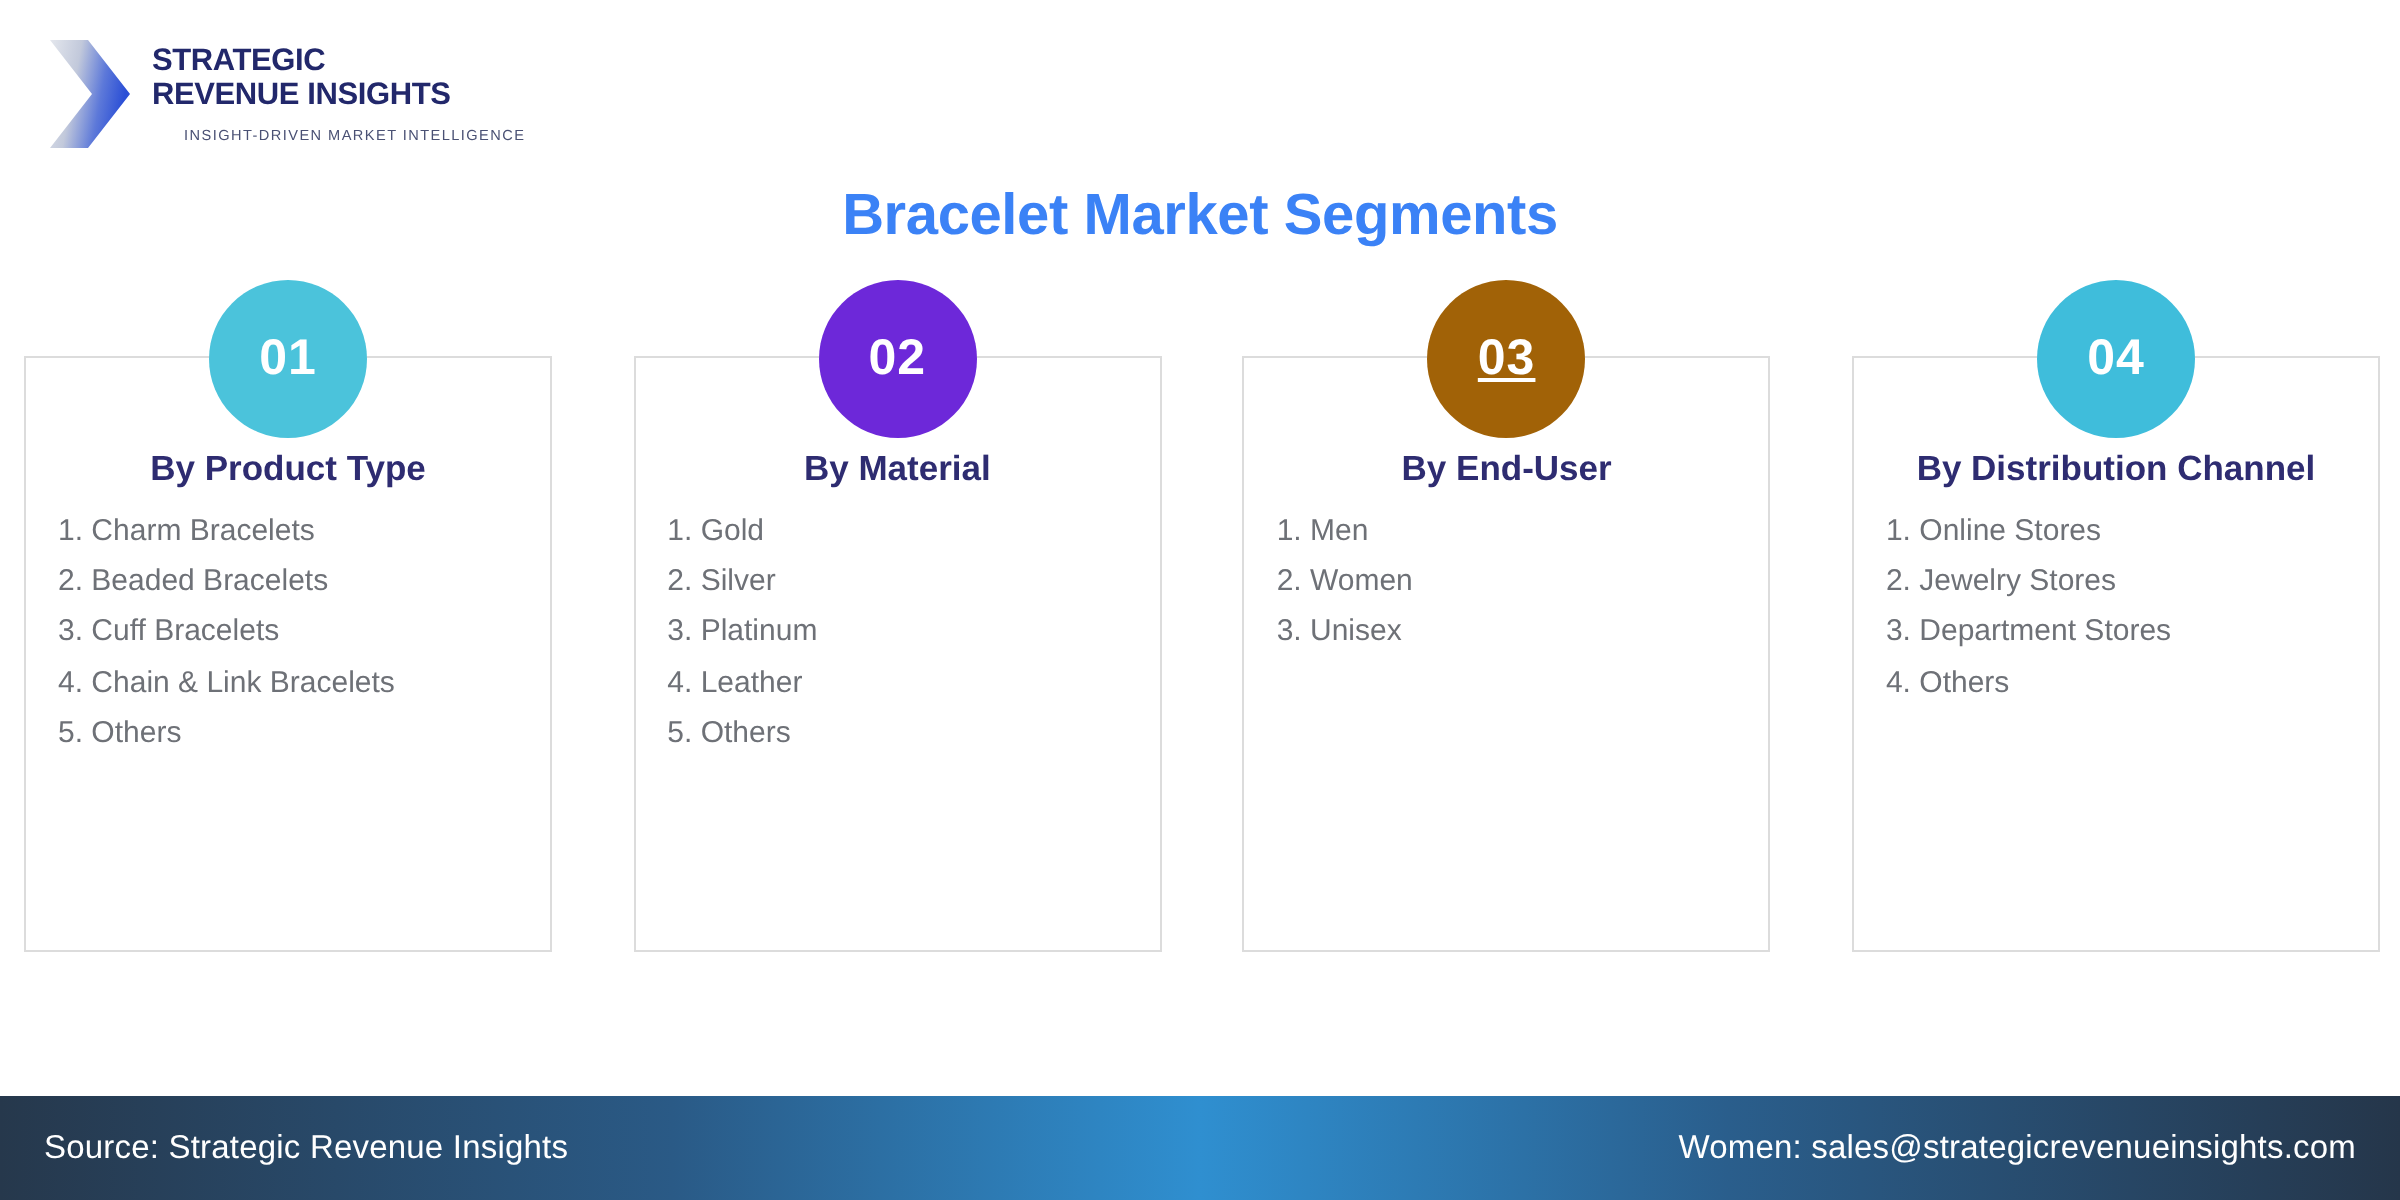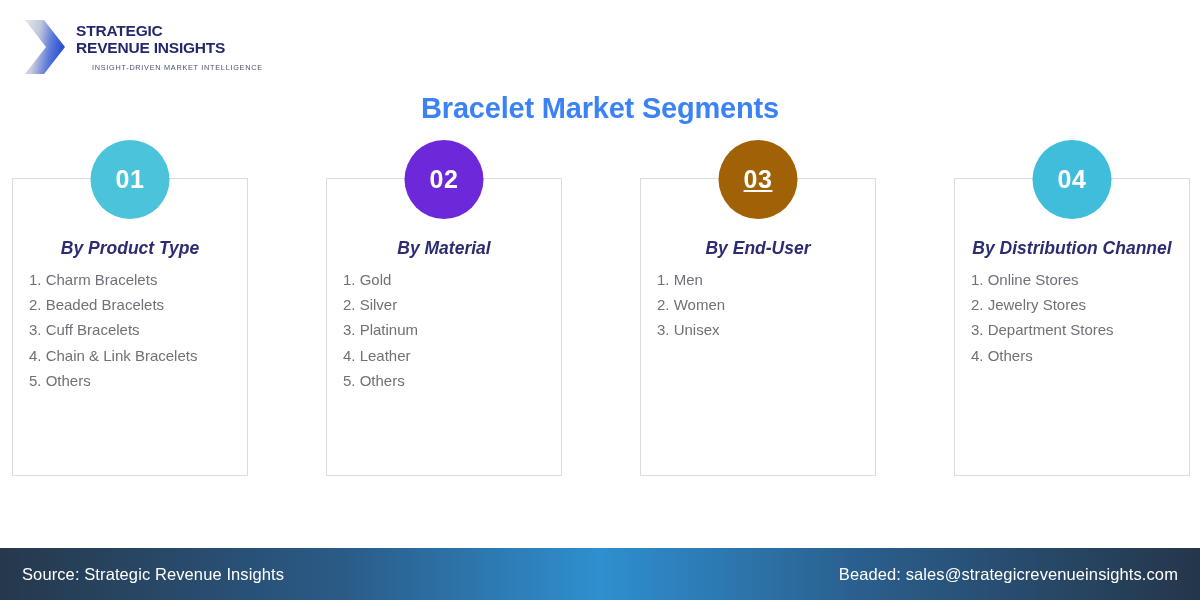--- a/index.html
+++ b/index.html
@@ -68,21 +68,21 @@
     position: absolute;
     left: 12px;
     top: 178px;
     width: 1178px;
     height: 298px;
     display: flex;
     justify-content: space-between;
   }
   .segment-card {
     position: relative;
-    width: 236px;
+    width: 264px;
     height: 298px;
     box-sizing: border-box;
     border: 1px solid #dcdcdc;
     background: #ffffff;
   }
   .card-badge {
     position: absolute;
     top: -39px;
     left: 50%;
     transform: translateX(-50%);
@@ -91,28 +91,27 @@
     border-radius: 50%;
     display: flex;
     align-items: center;
     justify-content: center;
     color: #ffffff;
     font-size: 25px;
     font-weight: bold;
     letter-spacing: 0.5px;
   }
   .card-title {
-    margin-top: 58px;
+    margin-top: 44px;
     padding: 0 14px;
     text-align: center;
     font-size: 17.5px;
     font-weight: bold;
     color: #2e2c71;
     line-height: 1.28;
-    font-style: italic;
   }
   .card-list {
     margin: 8px 0 0 0;
     padding: 0 10px 0 16px;
     list-style: none;
   }
   .card-list li {
     font-size: 15px;
     color: #6e7177;
     line-height: 1.67;
@@ -213,14 +212,14 @@
       <li>2. Jewelry Stores</li>
       <li>3. Department Stores</li>
       <li>4. Others</li>
     </ul>
   </div>
 
 </div>
 
 <div id="footer-bar">
   <div class="footer-text">Source: Strategic Revenue Insights</div>
-  <div class="footer-text">Beaded: sales@strategicrevenueinsights.com</div>
+  <div class="footer-text">Women: sales@strategicrevenueinsights.com</div>
 </div>
 
 </body></html>

